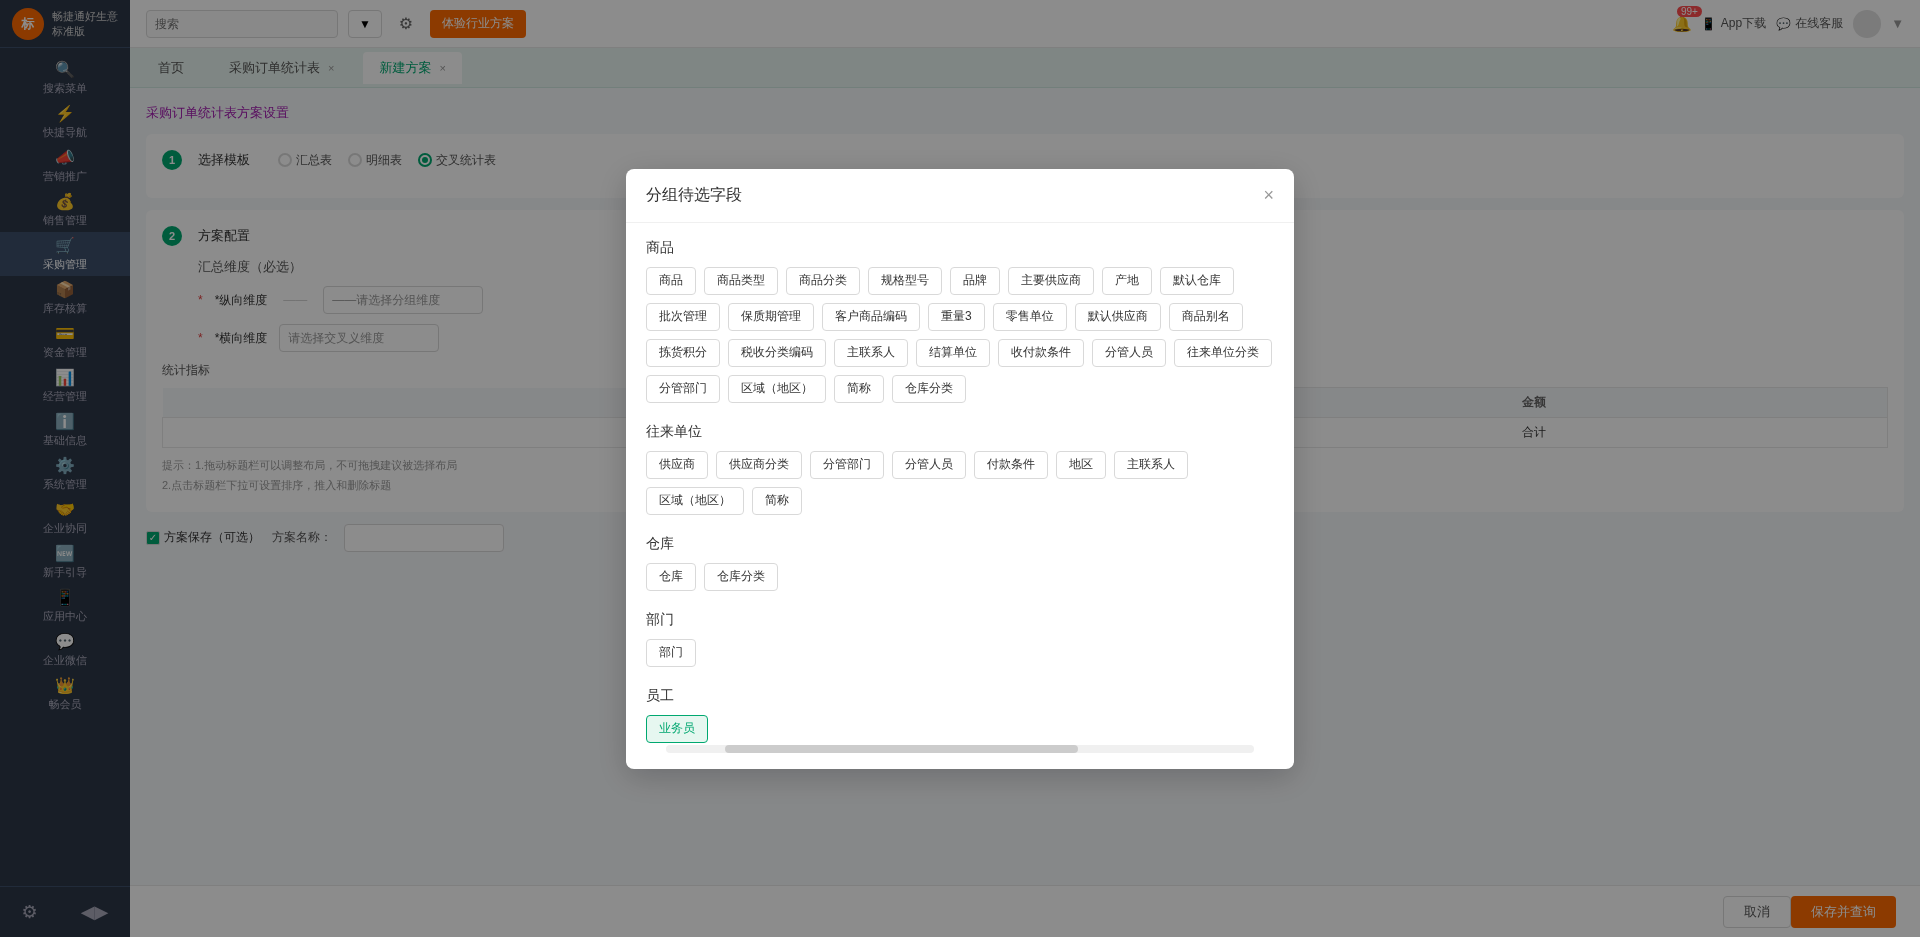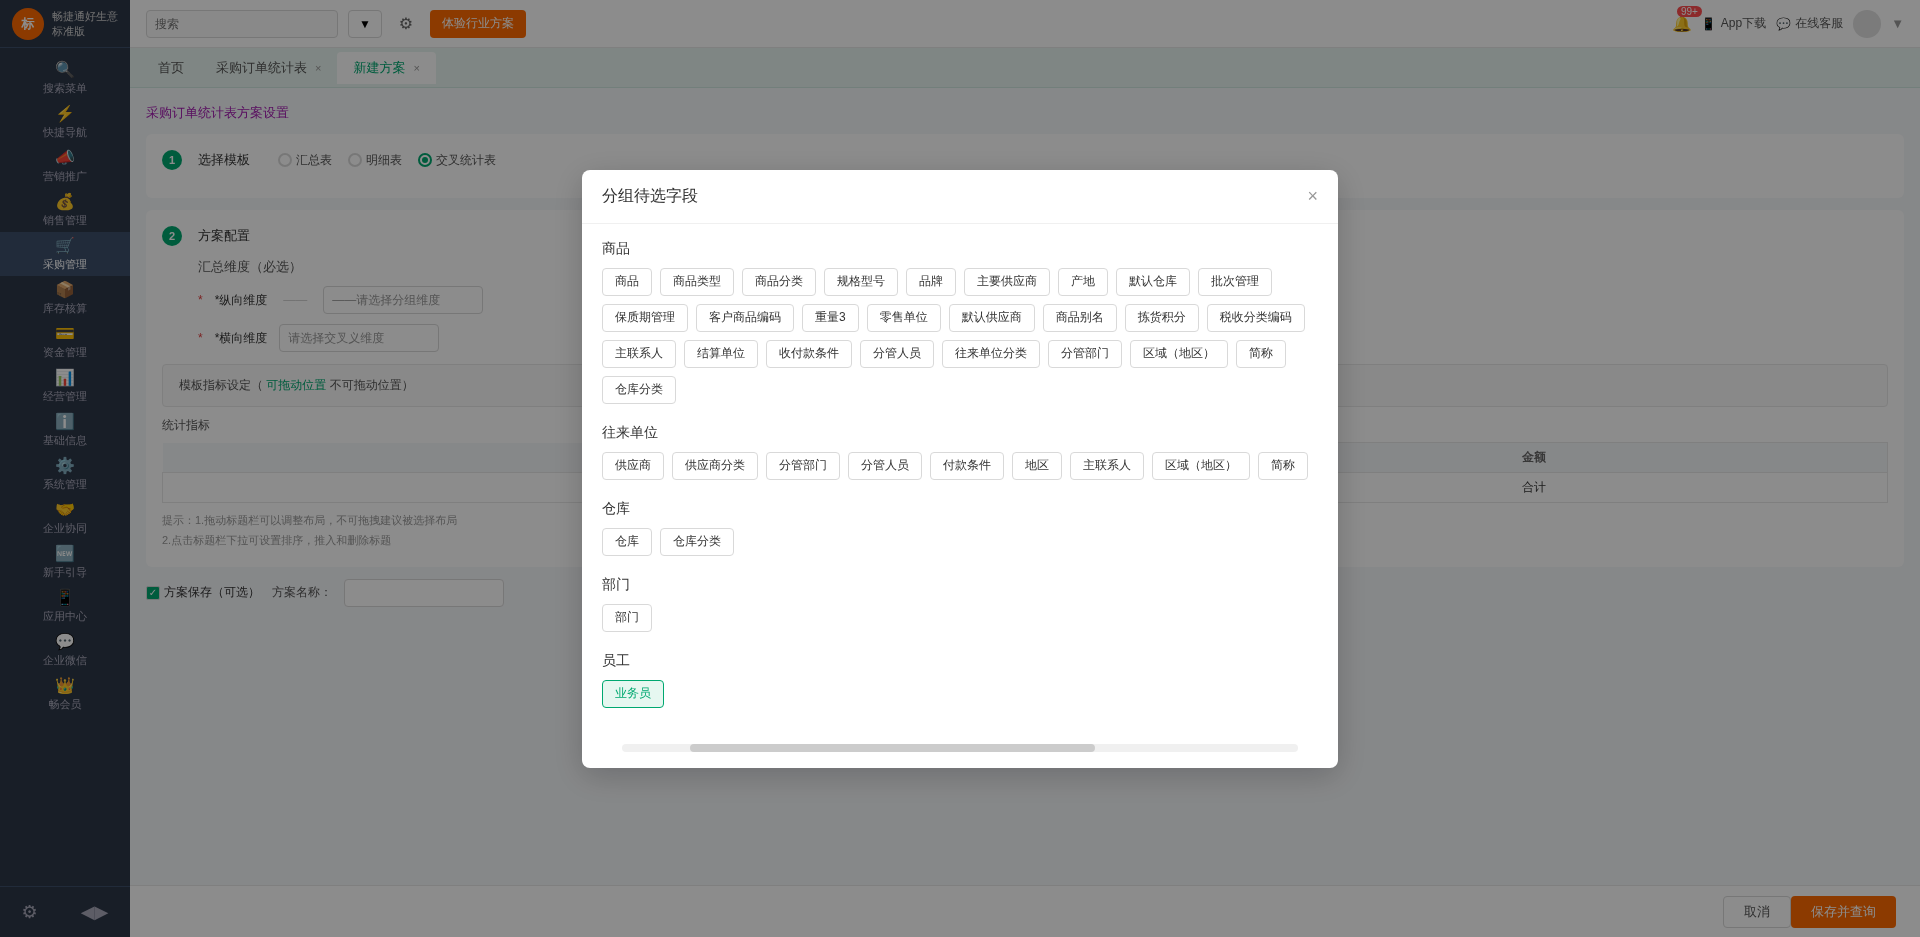--- a/index.html
+++ b/index.html
@@ -80,20 +80,21 @@
     .tab-bar {
       height: 40px;
       background: #e8f5f0;
       display: flex;
       align-items: center;
       padding: 0 12px;
       position: fixed;
       top: 48px; left: 130px; right: 0;
       z-index: 99;
       border-bottom: 1px solid #d0e8e0;
+      gap: 13px;
     }
     .tab-item {
       height: 32px;
       padding: 0 16px;
       display: flex;
       align-items: center;
       gap: 6px;
       cursor: pointer;
       font-size: 13px;
       color: #555;
@@ -363,21 +364,21 @@
       inset: 0;
       background: rgba(0,0,0,0.45);
       z-index: 200;
       display: flex;
       align-items: center;
       justify-content: center;
     }
     .modal {
       background: #fff;
       border-radius: 8px;
-      width: 756px;
+      width: 668px;
       max-height: 600px;
       display: flex;
       flex-direction: column;
       box-shadow: 0 8px 32px rgba(0,0,0,0.2);
     }
     .modal-header {
       display: flex;
       align-items: center;
       justify-content: space-between;
       padding: 16px 20px;
@@ -606,25 +607,20 @@
       </div>
       <div class="form-row">
         <span class="form-label">*</span>
         <span class="form-label-text">*横向维度</span>
         <div class="select-box">
           <span style="color:#999;font-size:12px;">请选择交叉义维度</span>
         </div>
       </div>
     </div>
 
-    <div class="template-settings" style="margin-top:12px;">
-      <span>模板指标设定（</span>
-      <span style="color:#00a870;">可拖动位置</span>
-      <span>不可拖动位置）</span>
-    </div>
     <div style="margin-top:10px;">
       <div style="font-size:12px;color:#555;margin-bottom:6px;">统计指标</div>
       <table class="stats-table">
         <thead>
           <tr>
             <th style="display:flex;align-items:center;gap:4px;justify-content:center;border:none;padding:6px 12px;">
               <span>主数量</span>
               <span style="cursor:pointer;">▾</span>
             </th>
             <th>金额</th>

